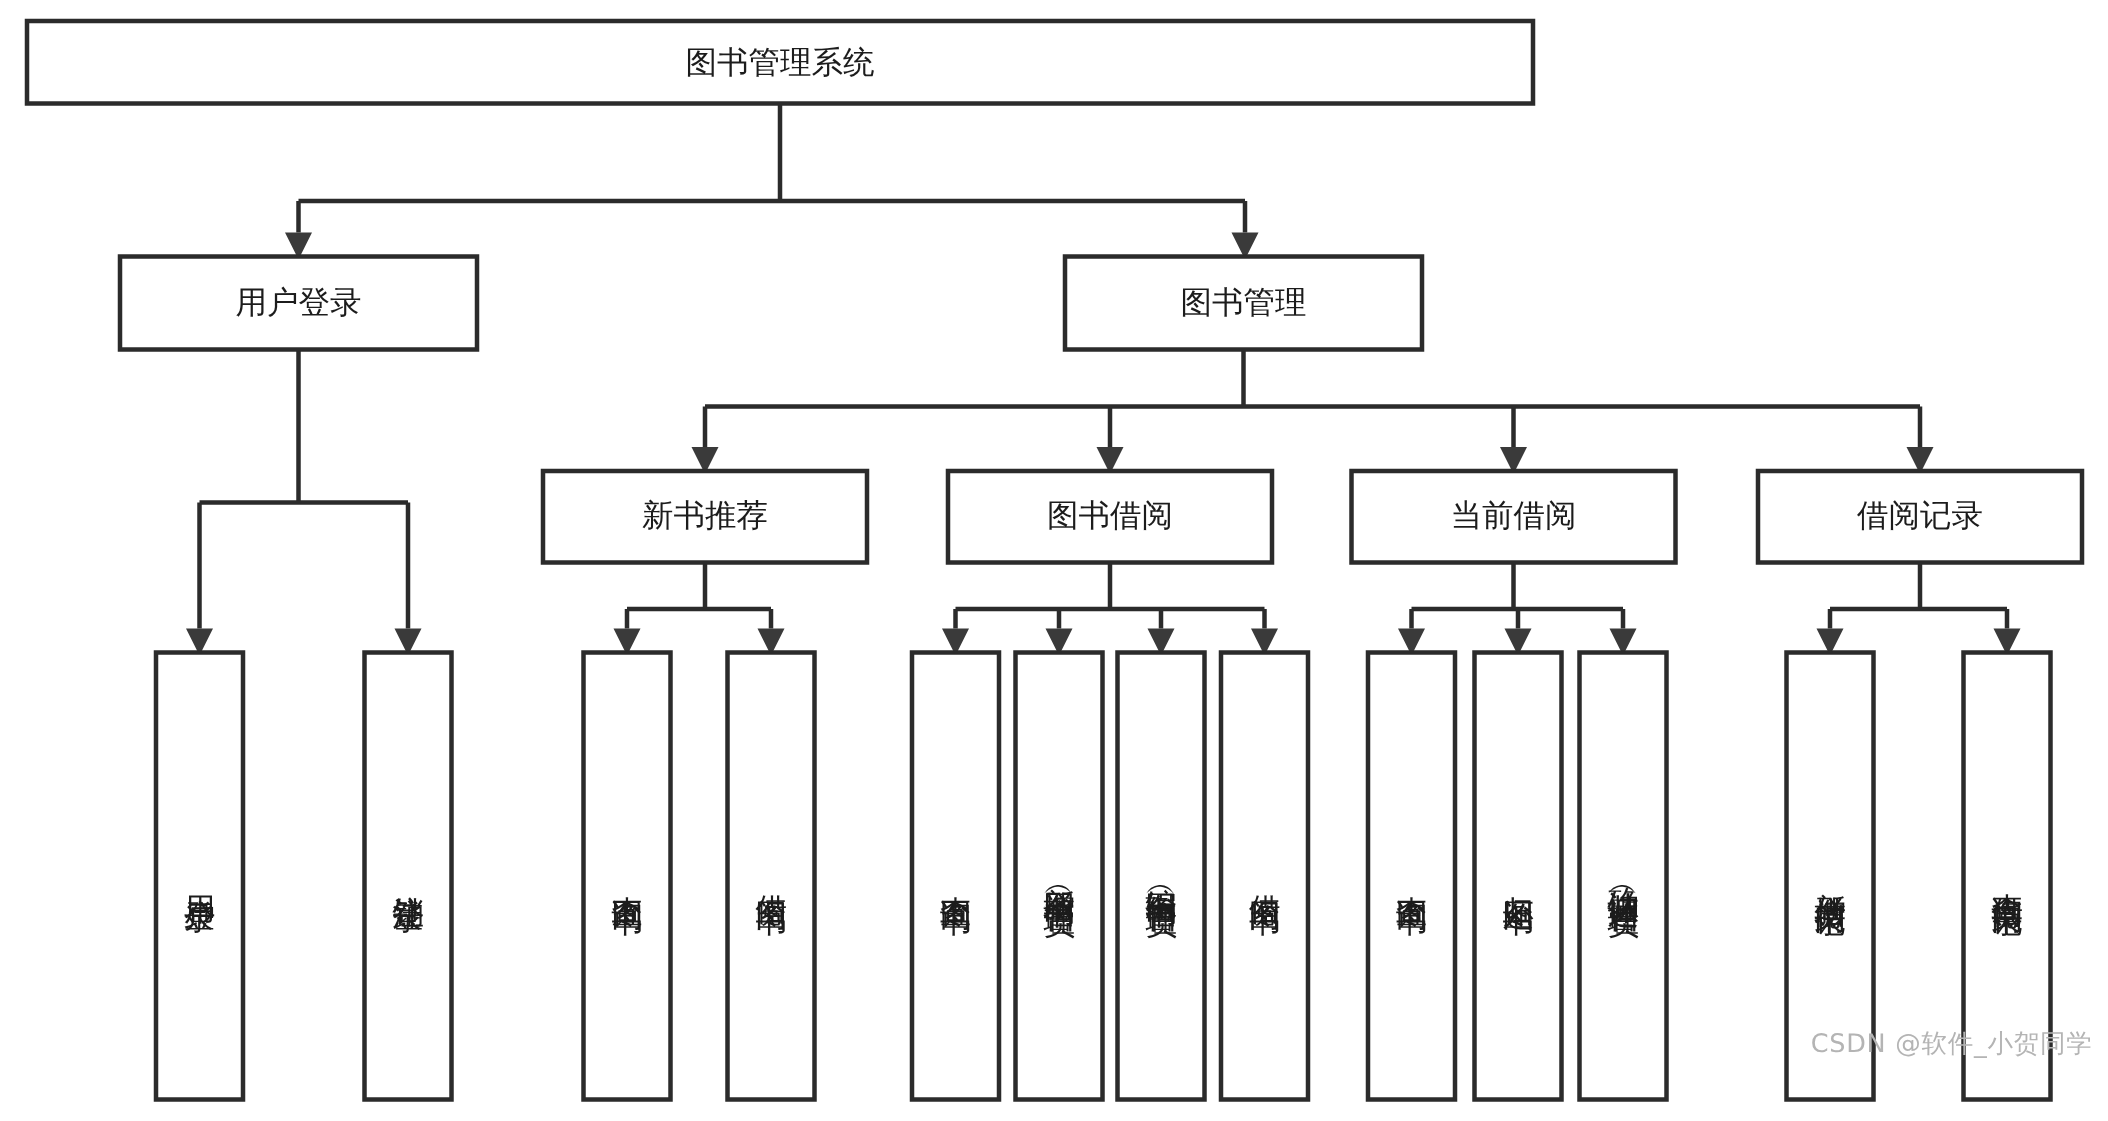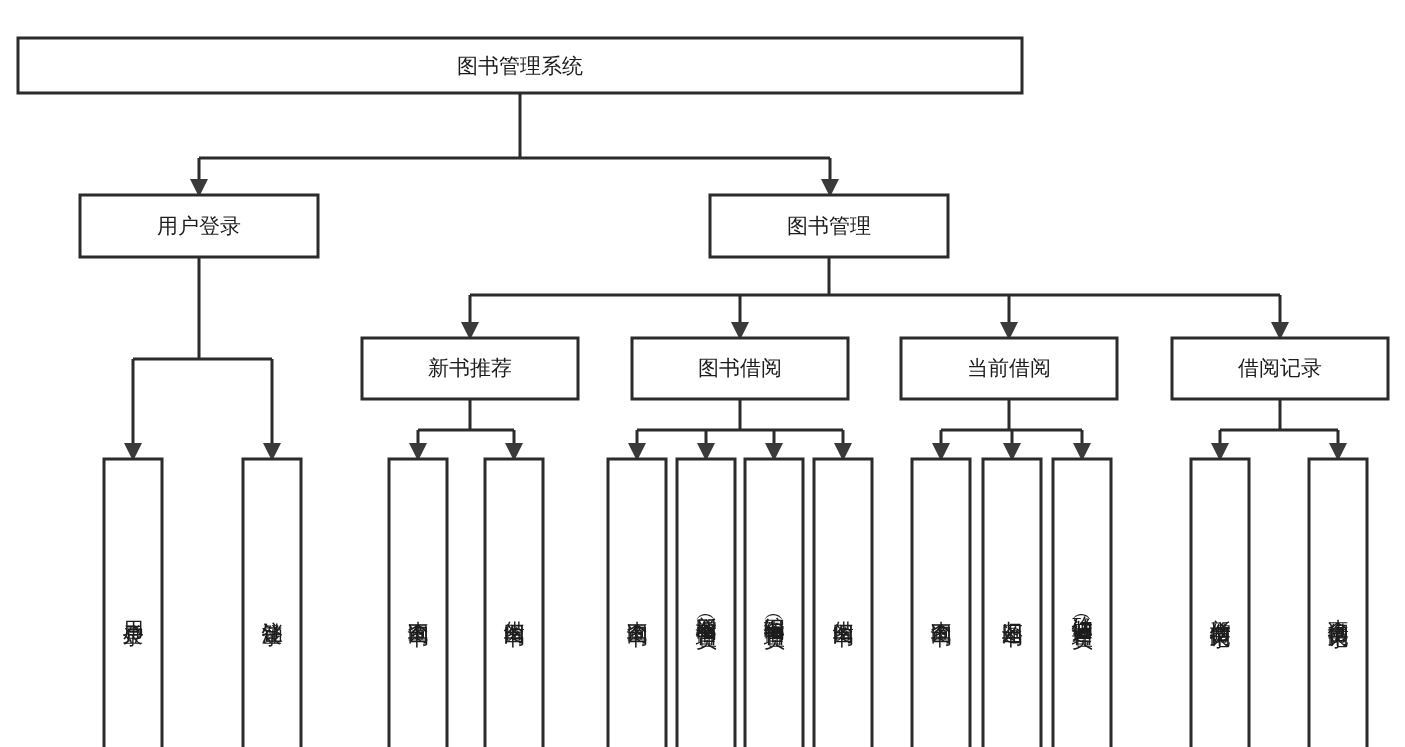--- a/index.html
+++ b/index.html
@@ -11,21 +11,20 @@
     width: 1405px;
     height: 747px;
     font-family: "Liberation Sans", "DejaVu Sans", sans-serif;
     overflow: hidden;
   }
   #chart-root {
     position: relative;
     width: 1405px;
     height: 713px;
     background: #ffffff;
-    margin-top: 24px;
   }
   svg.diagram-canvas {
     position: absolute;
     left: 0;
     top: 0;
     width: 1405px;
     height: 747px;
     display: block;
   }
   .node-box {
@@ -191,14 +190,15 @@
   <div class="leaf-label-wrap" style="left:608px; top:435px; width:58px; height:298px;">查询图书</div>
   <div class="leaf-label-wrap" style="left:677px; top:435px; width:58px; height:298px;">新增图书（管理员）</div>
   <div class="leaf-label-wrap" style="left:745px; top:435px; width:58px; height:298px;">编辑图书（管理员）</div>
   <div class="leaf-label-wrap" style="left:814px; top:435px; width:58px; height:298px;">借阅图书</div>
   <div class="leaf-label-wrap" style="left:912px; top:435px; width:58px; height:298px;">查询图书</div>
   <div class="leaf-label-wrap" style="left:983px; top:435px; width:58px; height:298px;">归还图书</div>
   <div class="leaf-label-wrap" style="left:1053px; top:435px; width:58px; height:298px;">确认归还（管理员）</div>
   <div class="leaf-label-wrap" style="left:1191px; top:435px; width:58px; height:298px;">新增借阅记录</div>
   <div class="leaf-label-wrap" style="left:1309px; top:435px; width:58px; height:298px;">查询借阅记录</div>
 
+  <div class="watermark">CSDN @软件_小贺同学</div>
 
 </div>
 
 </body></html>

